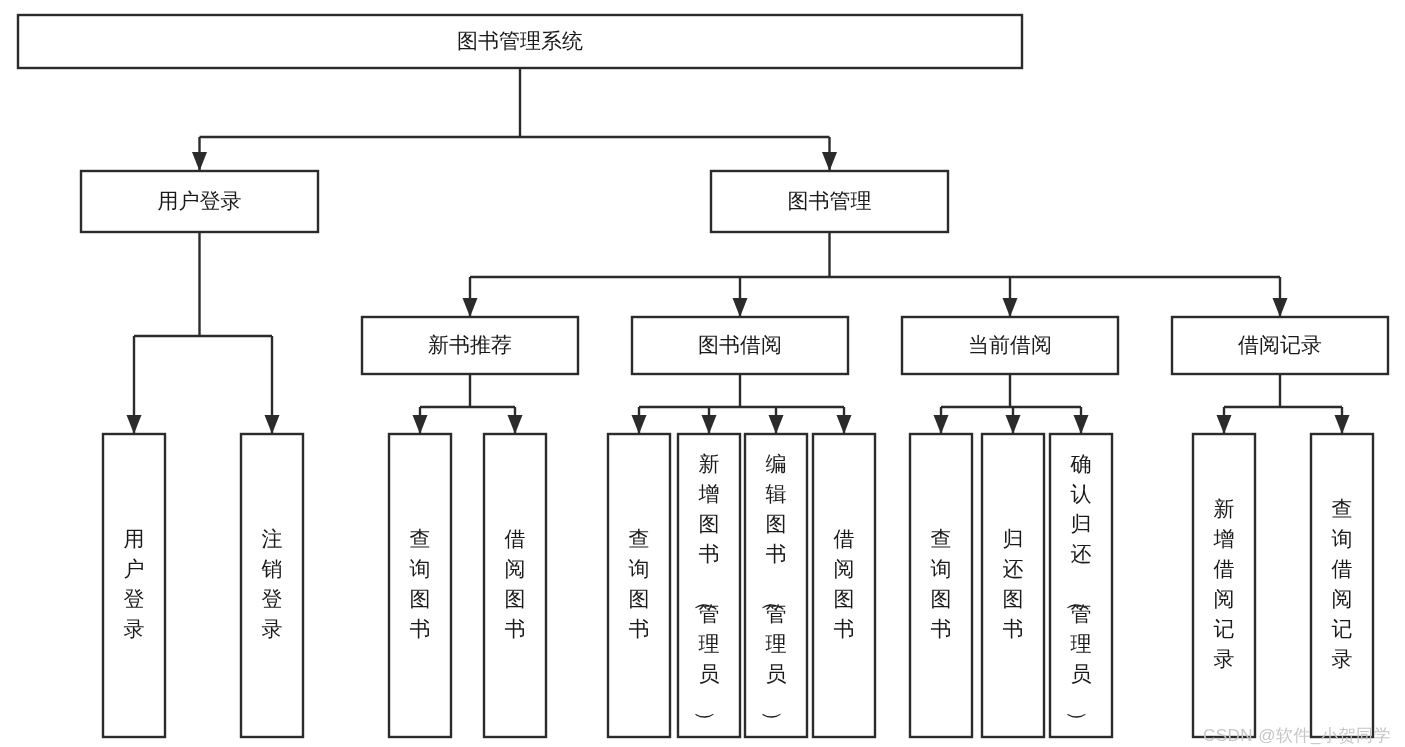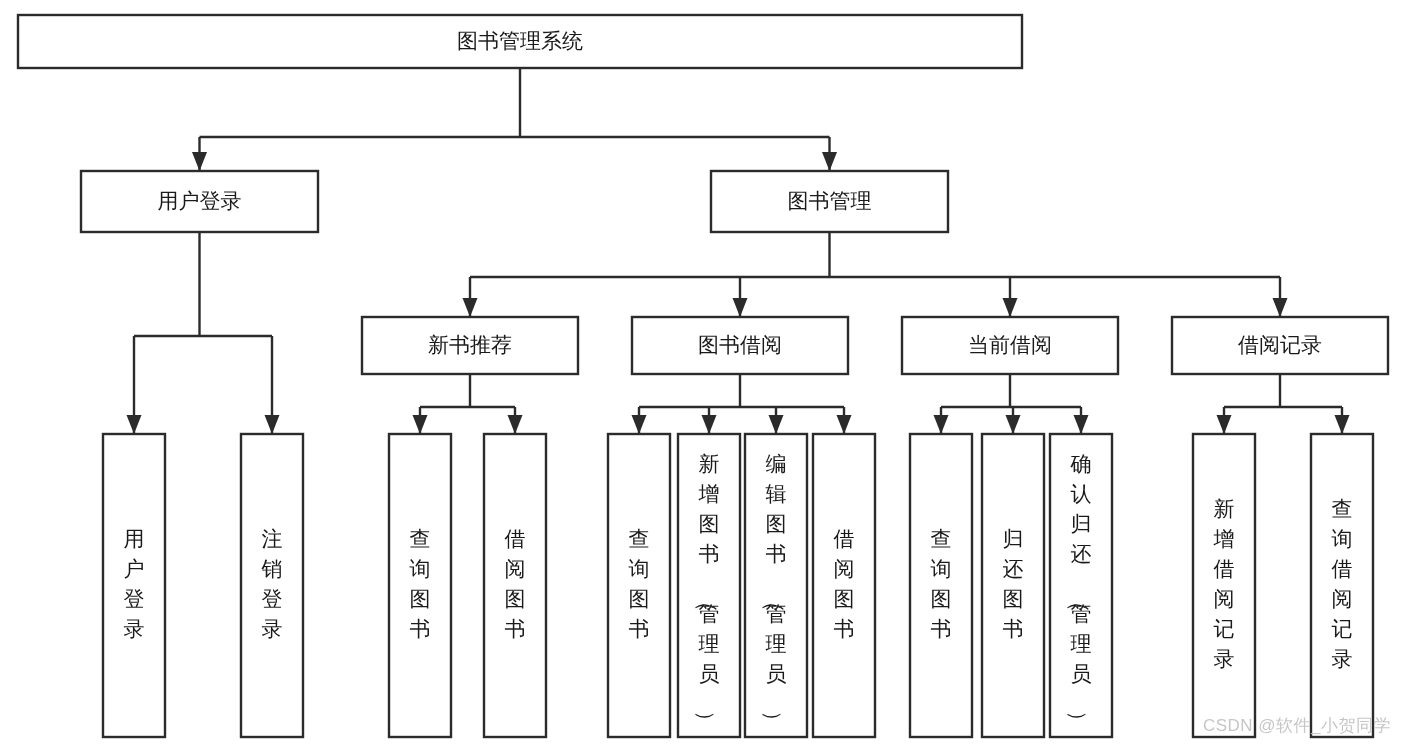--- a/index.html
+++ b/index.html
@@ -45,21 +45,21 @@
   }
   .node-label-vertical {
     fill: #1a1a1a;
     font-family: "Liberation Sans", "DejaVu Sans", sans-serif;
     font-size: 21px;
     text-anchor: middle;
   }
   .watermark {
     position: absolute;
     right: 14px;
-    bottom: 10px;
+    bottom: 0;
     font-family: "Liberation Sans", "DejaVu Sans", sans-serif;
     font-size: 17px;
     color: #c6c6c6;
     letter-spacing: 0.5px;
     white-space: nowrap;
     user-select: none;
   }
 </style>
 </head>
 <body>

